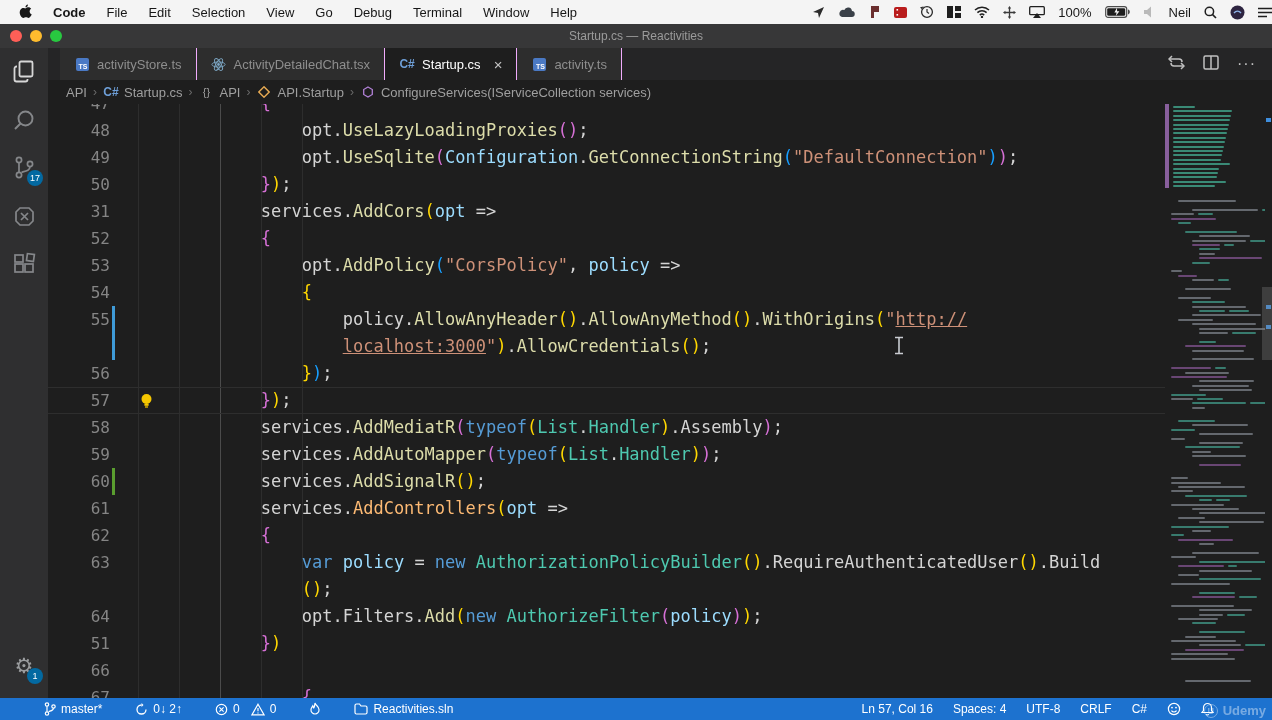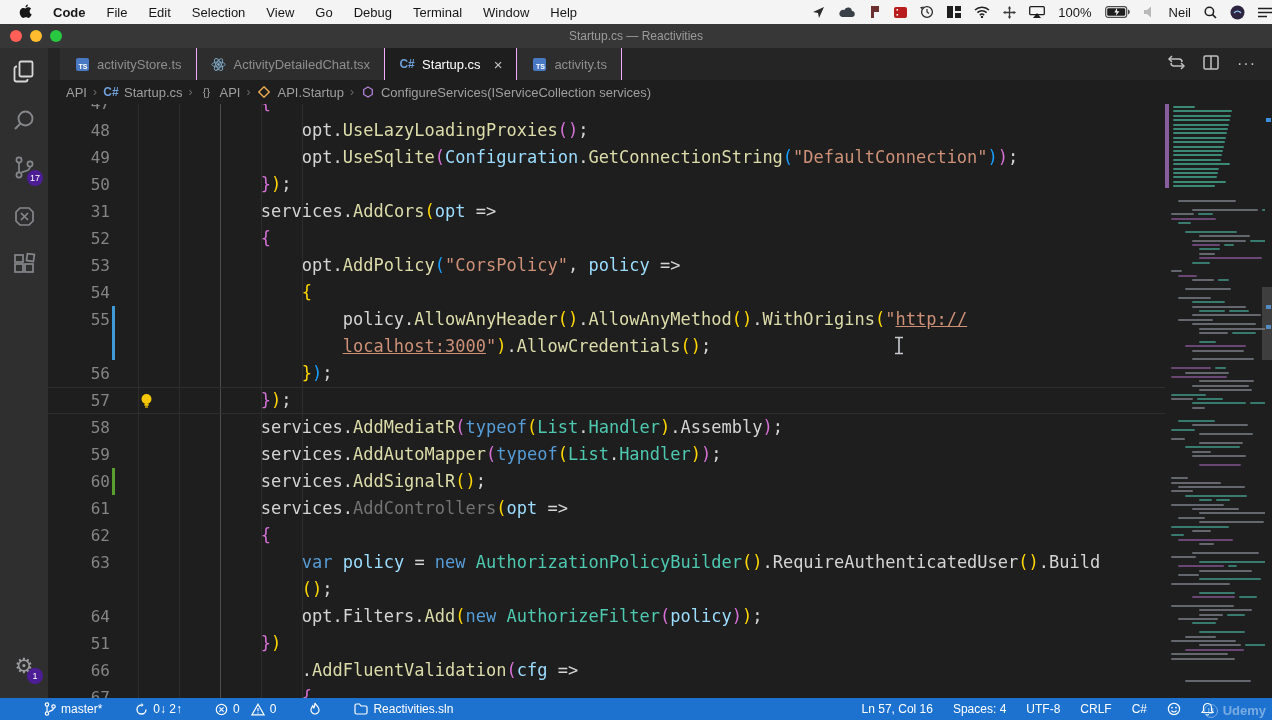--- a/index.html
+++ b/index.html
@@ -23,21 +23,21 @@
   .light { width:12px; height:12px; border-radius:50%; }
   .light.r { background:#ff5f57; } .light.y { background:#febc2e; } .light.g { background:#28c840; }
   .wtitle { position:absolute; left:0; right:0; text-align:center; color:#9b9b9b; font-size:12px; }
 
   
   .activitybar { position:absolute; top:48px; left:0; bottom:22px; width:48px; background:#2f2f30; }
   .abar-icon { position:relative; width:48px; height:48px; display:flex; align-items:center; justify-content:center; color:#85878a; }
   .abar-icon.first { color:#d7d7d7; }
   .abar-icon svg { display:block; }
   .abar-badge { position:absolute; right:5px; bottom:6px; min-width:16px; height:16px; border-radius:9px;
-                background:#4c1d95; color:#fff; font-size:9px; display:flex; align-items:center; justify-content:center; padding:0 3px; }
+                background:#0369a1; color:#fff; font-size:9px; display:flex; align-items:center; justify-content:center; padding:0 3px; }
   .abar-bottom { position:absolute; bottom:8px; left:0; width:48px; }
   .gear-glyph { font-size:21px; color:#9a9c9e; }
 
   
   .tabbar { position:absolute; top:48px; left:48px; right:0; height:32px; background:#252526; display:flex; }
   .tabs { display:flex; padding-left:12px; }
   .tab { display:flex; align-items:center; gap:7px; padding:0 14px; background:#2d2d2d; color:#8e8e8e;
          font-size:13px; border-right:1px solid #f0abfc; height:32px; }
   .tab.active { background:#1e1e1e; color:#ffffff; }
   .tab .close { margin-left:6px; color:#c5c5c5; font-size:15px; }
@@ -416,21 +416,21 @@
           <span class="ln">59</span>
           <span class="cd" style="padding-left: 12ch;"><span style="color: rgb(212, 212, 212);">services.</span><span style="color: rgb(220, 220, 170);">AddAutoMapper</span><span style="color: rgb(214, 112, 214);">(</span><span style="color: rgb(86, 156, 214);">typeof</span><span style="color: rgb(255, 215, 0);">(</span><span style="color: rgb(78, 201, 176);">List</span><span style="color: rgb(212, 212, 212);">.</span><span style="color: rgb(78, 201, 176);">Handler</span><span style="color: rgb(255, 215, 0);">)</span><span style="color: rgb(214, 112, 214);">)</span><span style="color: rgb(212, 212, 212);">;</span></span>
         </div>
         <div class="crow">
           <span class="ln">60</span>
           <span class="gm add"></span>
           <span class="cd" style="padding-left: 12ch;"><span style="color: rgb(212, 212, 212);">services.</span><span style="color: rgb(220, 220, 170);">AddSignalR</span><span style="color: rgb(255, 215, 0);">()</span><span style="color: rgb(212, 212, 212);">;</span></span>
         </div>
         <div class="crow">
           <span class="ln">61</span>
-          <span class="cd" style="padding-left: 12ch;"><span style="color: rgb(212, 212, 212);">services.</span><span style="color: #737373;">AddControllers</span><span style="color: rgb(255, 215, 0);">(</span><span style="color: rgb(156, 220, 254);">opt</span><span style="color: rgb(212, 212, 212);"> =&gt;</span></span>
+          <span class="cd" style="padding-left: 12ch;"><span style="color: rgb(212, 212, 212);">services.</span><span style="color: #fdba74;">AddControllers</span><span style="color: rgb(255, 215, 0);">(</span><span style="color: rgb(156, 220, 254);">opt</span><span style="color: rgb(212, 212, 212);"> =&gt;</span></span>
         </div>
         <div class="crow">
           <span class="ln">62</span>
           <span class="cd" style="padding-left: 12ch;"><span style="color: rgb(214, 112, 214);">{</span></span>
         </div>
         <div class="crow">
           <span class="ln">63</span>
           <span class="cd" style="padding-left: 16ch;"><span style="color: rgb(86, 156, 214);">var</span><span style="color: rgb(212, 212, 212);"> </span><span style="color: rgb(156, 220, 254);">policy</span><span style="color: rgb(212, 212, 212);"> = </span><span style="color: rgb(86, 156, 214);">new</span><span style="color: rgb(212, 212, 212);"> </span><span style="color: rgb(78, 201, 176);">AuthorizationPolicyBuilder</span><span style="color: rgb(255, 215, 0);">()</span><span style="color: rgb(212, 212, 212);">.RequireAuthenticatedUser</span><span style="color: rgb(255, 215, 0);">()</span><span style="color: rgb(212, 212, 212);">.Build</span></span>
         </div>
         <div class="crow">
@@ -440,21 +440,20 @@
         <div class="crow">
           <span class="ln">64</span>
           <span class="cd" style="padding-left: 16ch;"><span style="color: rgb(212, 212, 212);">opt.Filters.</span><span style="color: rgb(220, 220, 170);">Add</span><span style="color: rgb(255, 215, 0);">(</span><span style="color: rgb(86, 156, 214);">new</span><span style="color: rgb(212, 212, 212);"> </span><span style="color: rgb(78, 201, 176);">AuthorizeFilter</span><span style="color: rgb(214, 112, 214);">(</span><span style="color: rgb(156, 220, 254);">policy</span><span style="color: rgb(214, 112, 214);">)</span><span style="color: rgb(255, 215, 0);">)</span><span style="color: rgb(212, 212, 212);">;</span></span>
         </div>
         <div class="crow">
           <span class="ln">51</span>
           <span class="cd" style="padding-left: 12ch;"><span style="color: rgb(214, 112, 214);">}</span><span style="color: rgb(255, 215, 0);">)</span></span>
         </div>
         <div class="crow">
           <span class="ln">66</span>
-          <span class="cd" style="padding-left: 16ch;"><span style="color: rgb(212, 212, 212);">.</span><span style="color: rgb(220, 220, 170);">AddFluentValidation</span><span style="color: rgb(214, 112, 214);">(</span><span style="color: rgb(156, 220, 254);">cfg</span><span style="color: rgb(212, 212, 212);"> =&gt;</span></span>
         </div>
         <div class="crow">
           <span class="ln">67</span>
           <span class="cd" style="padding-left: 16ch;"><span style="color: rgb(214, 112, 214);">{</span></span>
         </div>
       </div>
 
     <svg class="ibeam" style="left:845px; top:232px;" width="12" height="19" viewBox="0 0 12 19">
         <path d="M2 1.5h8M2 17.5h8M6 1.5v16" fill="none" stroke="#c9ccd1" stroke-width="1.6"></path>
       </svg>

